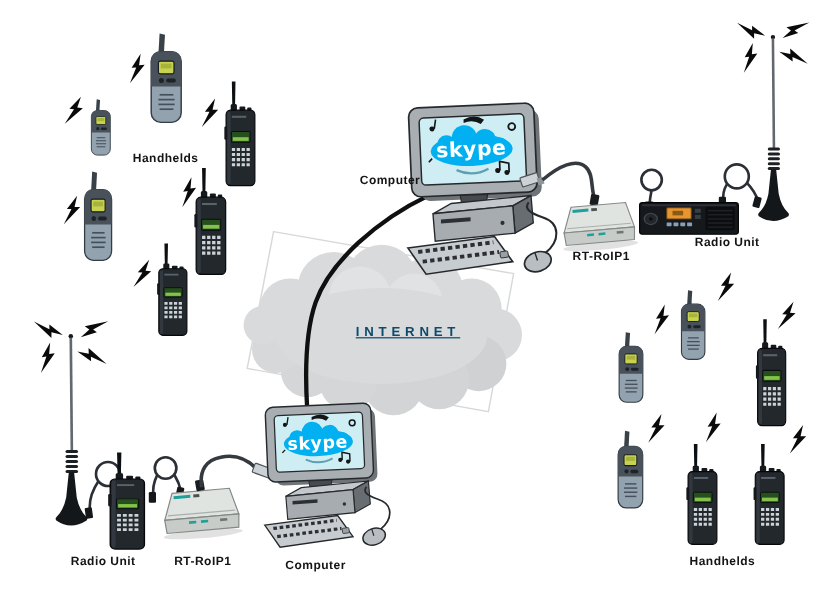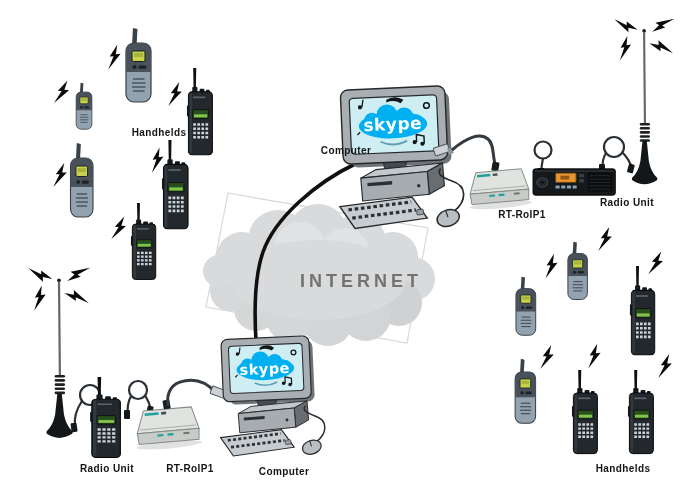--- a/index.html
+++ b/index.html
@@ -4,24 +4,24 @@
 <style>
   html,body { margin:0; padding:0; background:#ffffff; }
   .stage {
     position:relative; width:700px; height:496px; background:#ffffff;
     overflow:hidden; font-family:"Liberation Sans", sans-serif;
   }
   .stage svg { position:absolute; left:0; top:0; }
   .lbl {
     position:absolute; transform:translateX(-50%);
     font:bold 10px "Liberation Sans", sans-serif;
-    color:#141414; letter-spacing:0.4px; white-space:nowrap;margin-left:21px;
+    color:#141414; letter-spacing:0.4px; white-space:nowrap;
   }
   .lbl-internet {
-    font-size:18px; letter-spacing:4px; color:#737373;
+    font-size:11px; letter-spacing:4px; color:#0c4a6e;text-decoration:underline;
   }
   .skype-text {
     font-family:"DejaVu Sans", sans-serif; font-weight:bold;
     fill:#ffffff; text-anchor:middle; letter-spacing:0.5px;
   }
 </style>
 </head>
 <body>
 
 <div class="stage">

